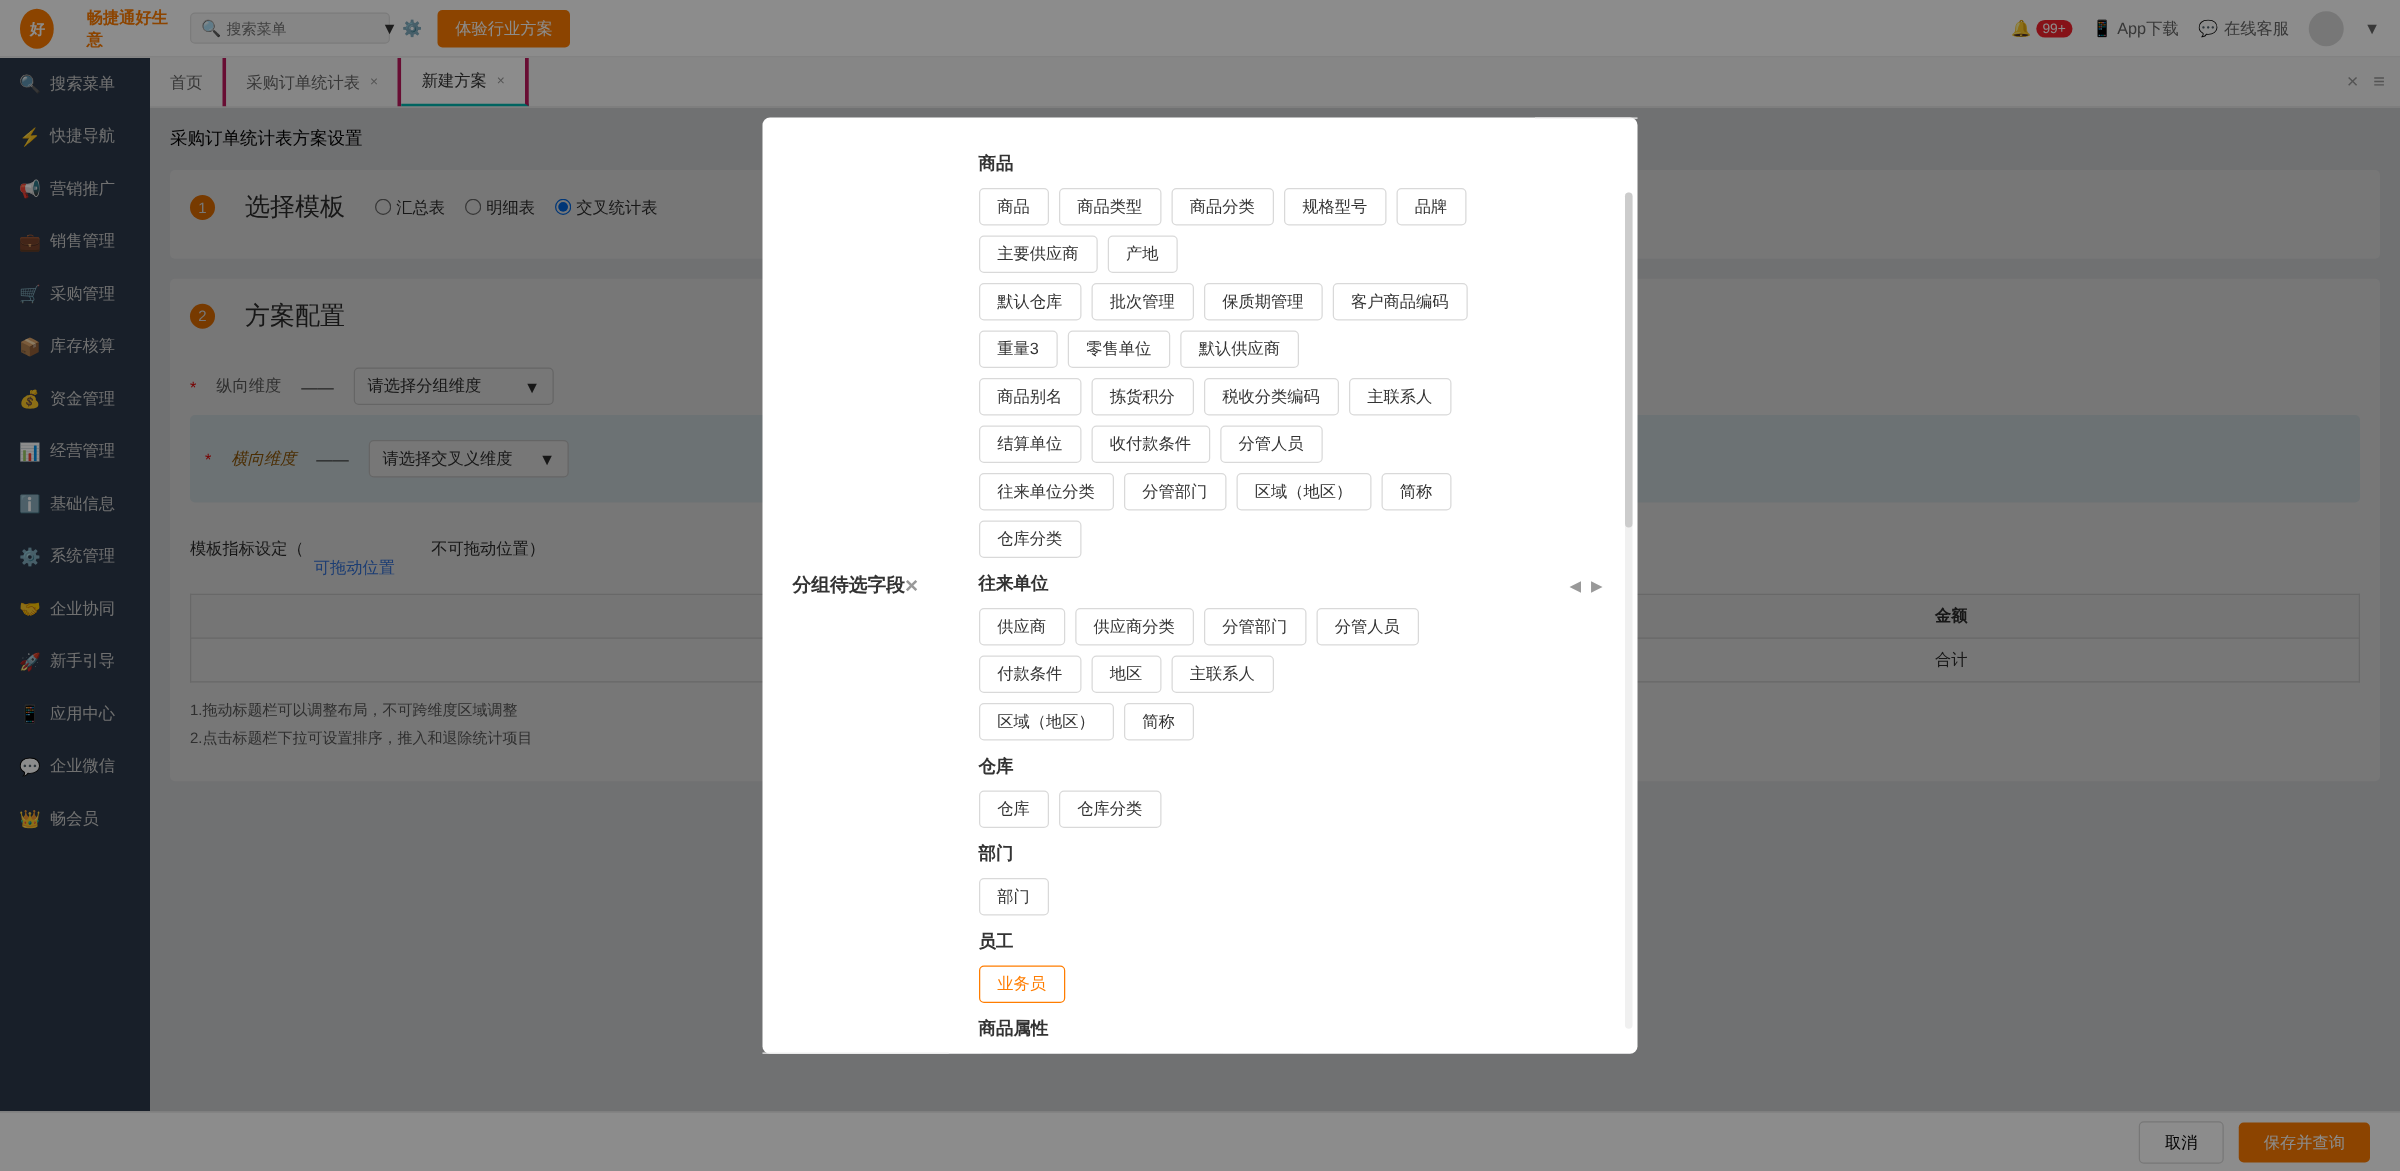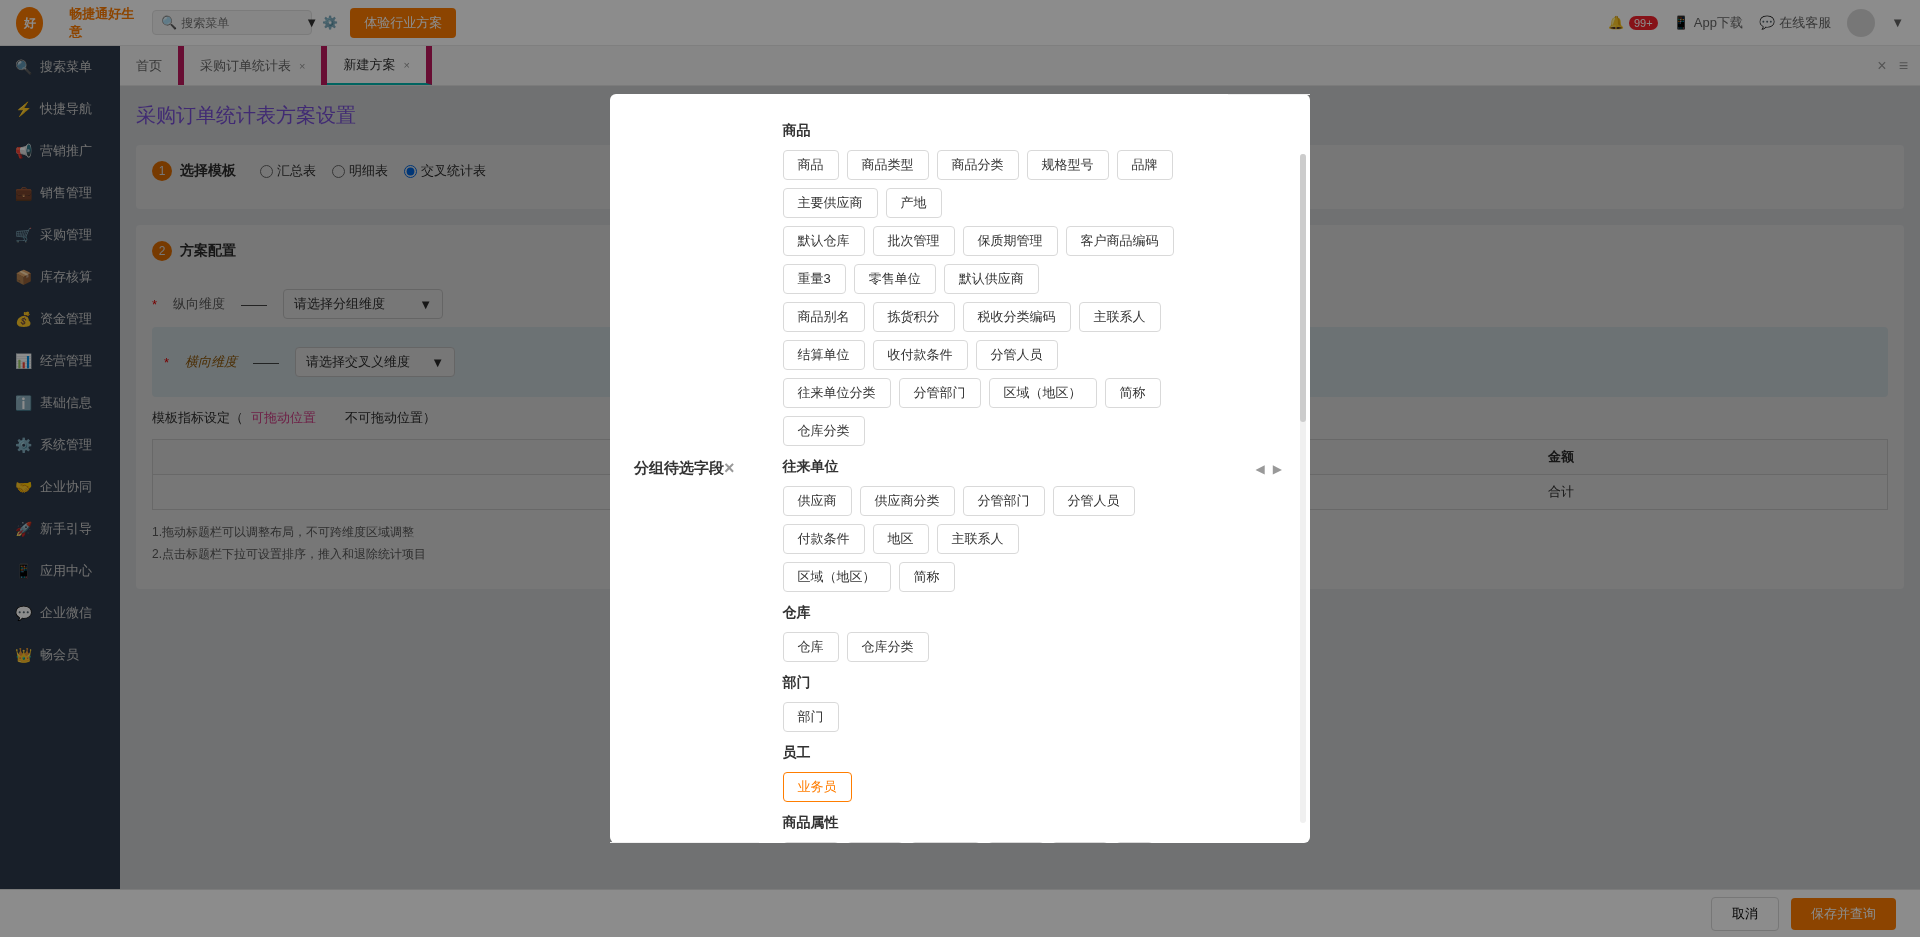--- a/index.html
+++ b/index.html
@@ -87,21 +87,21 @@
       align-items: center;
       border-bottom: 1px solid #e0e0e0;
     }
     .tab-item {
       height: 100%;
       display: flex; align-items: center;
       padding: 0 16px;
       font-size: 13px;
       color: #666;
       cursor: pointer;
-      border-right: 6px solid #be185d;
+      border-right: 3px solid #be185d;
       gap: 8px;
       background: #f5f5f5;
     }
     .tab-item.active {
       background: #fff;
       color: #333;
       border-bottom: 2px solid #00b7b0;
     }
     .tab-close { font-size: 11px; color: #999; }
 
@@ -138,41 +138,41 @@
 
     
     .main-content {
       position: fixed;
       top: 86px; left: 120px; right: 0; bottom: 0;
       background: #f0f2f5;
       overflow: auto;
       padding: 16px;
     }
     .page-title {
-      font-size: 20px; color: #8b5cf6;
+      font-size: 14px; color: #000000;
       margin-bottom: 16px;
     }
     .card {
       background: #fff;
       border-radius: 4px;
       padding: 16px;
       margin-bottom: 16px;
     }
     .step-row {
       display: flex; align-items: center; gap: 8px;
       margin-bottom: 12px;
     }
     .step-badge {
       background: #ff7d00; color: #fff;
       border-radius: 50%;
       width: 20px; height: 20px;
       display: flex; align-items: center; justify-content: center;
       font-size: 12px;
     }
-    .step-label { font-weight: bold; font-size: 14px; }
+    .step-label { font-weight: normal; font-size: 20px; margin-left: 16px; }
     .radio-group { display: flex; align-items: center; gap: 16px; }
     .radio-item { display: flex; align-items: center; gap: 4px; font-size: 13px; }
     .config-area { padding: 8px 0; }
     .form-row { display: flex; align-items: center; gap: 8px; margin: 8px 0; }
     .form-label { color: #666; width: 100px; text-align: right; }
     .required { color: #f00; }
     .select-box {
       border: 1px solid #d9d9d9; border-radius: 4px;
       padding: 5px 10px; min-width: 160px; background: #fff;
       font-size: 13px; cursor: pointer;
@@ -180,21 +180,21 @@
     }
     .stat-area { margin: 12px 0; }
     .stat-table { width: 100%; border-collapse: collapse; }
     .stat-table th, .stat-table td {
       border: 1px solid #e0e0e0;
       padding: 8px 12px;
       font-size: 13px;
       text-align: center;
     }
     .stat-table th { background: #fafafa; }
-    .orange-link { color: #ec4899; cursor: pointer; }
+    .orange-link { color: #3b82f6; cursor: pointer; margin-top: 31px; }
     .note-area { color: #666; font-size: 12px; line-height: 1.8; margin-top: 8px; }
     .save-row { display: flex; align-items: center; gap: 8px; margin-top: 12px; }
     .checkbox-label { display: flex; align-items: center; gap: 4px; font-size: 13px; }
     .name-input {
       border: 1px solid #d9d9d9; border-radius: 4px;
       padding: 5px 10px; width: 160px;
       font-size: 13px;
     }
 
     

